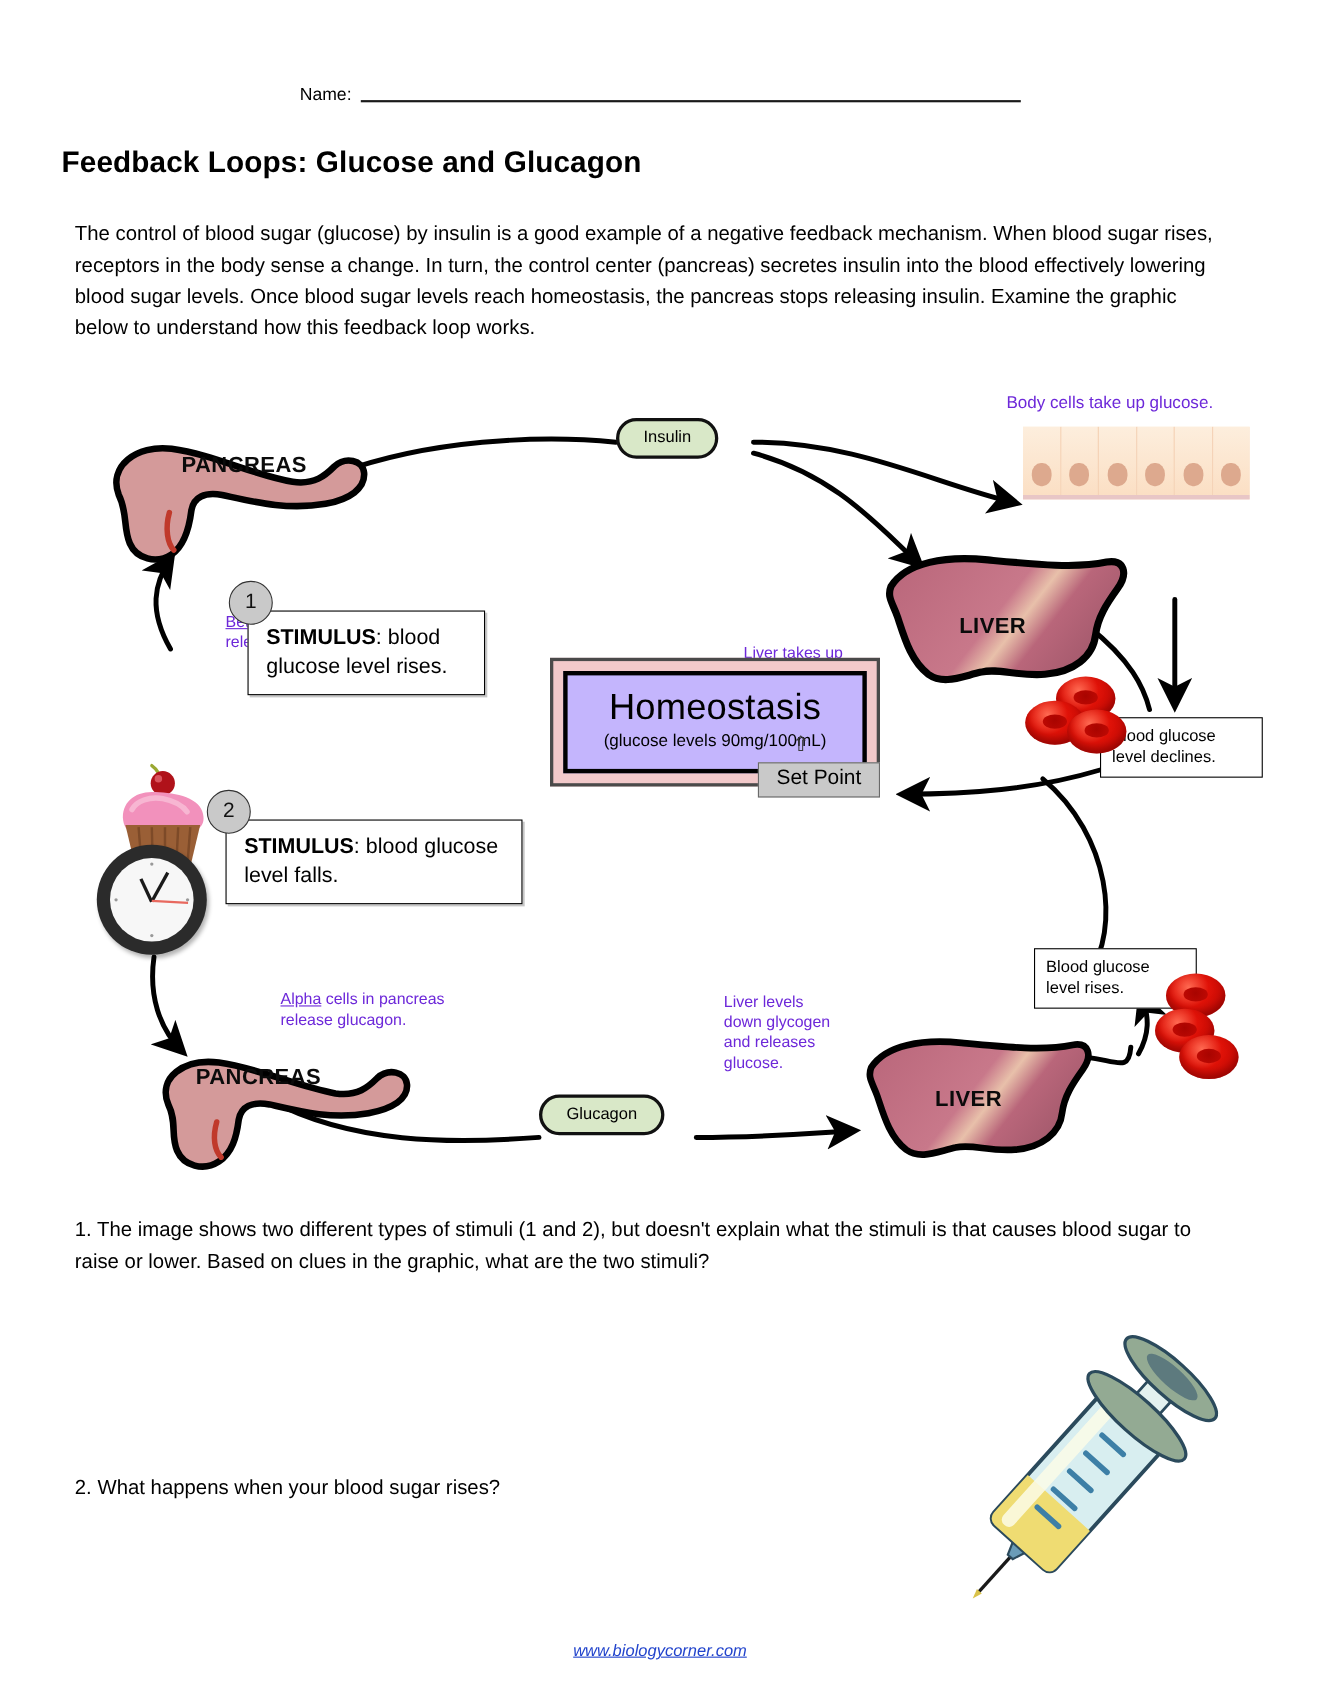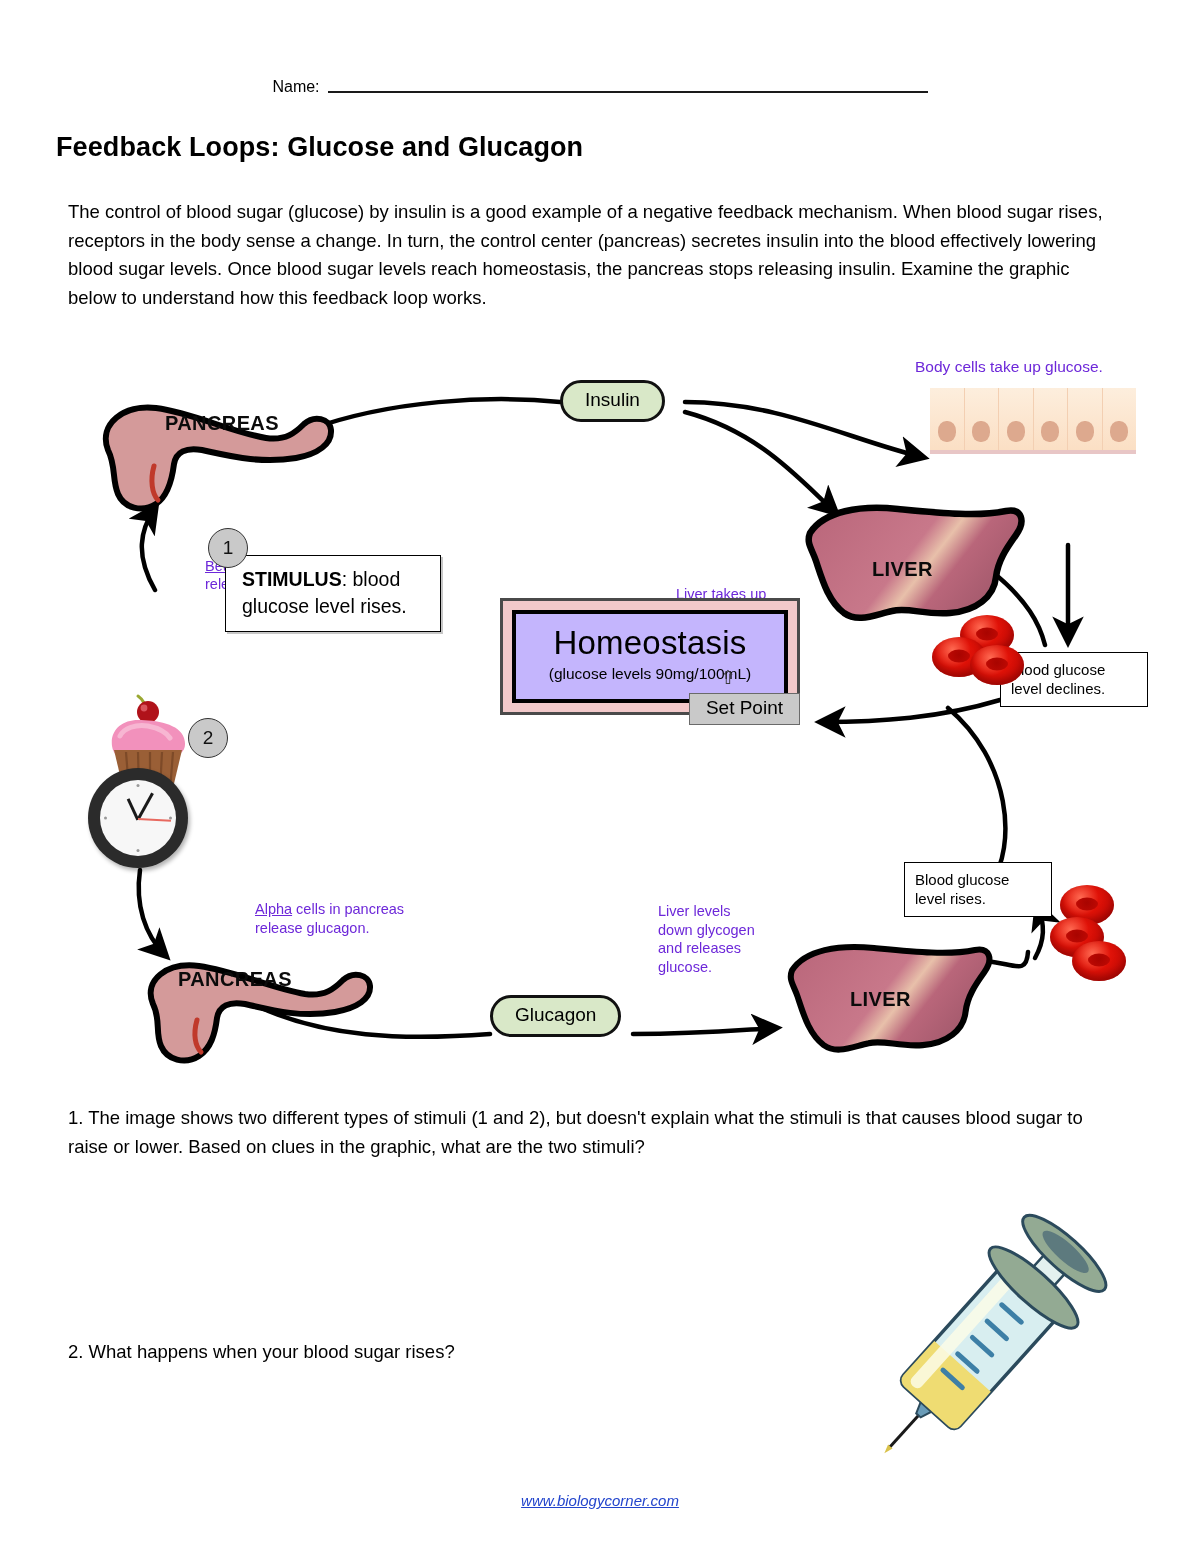--- a/index.html
+++ b/index.html
@@ -104,21 +104,21 @@
     font-size: 19px;
     color: #111;
     z-index: 6;
   }
 
   
   .pill {
     background: #d9e8c8;
     border: 3px solid #111;
     border-radius: 22px;
-    font-size: 19px;
+    font-size: 15px;
     padding: 6px 22px 8px 22px;
     text-align: center;
     z-index: 5;
   }
 
   
   .organ-label {
     font-size: 20px;
     font-weight: bold;
     letter-spacing: .4px;
@@ -391,34 +391,38 @@
     <div class="rbc" style="left:0; top:22px;"></div>
     <div class="rbc" style="left:38px; top:30px;"></div>
   </div>
 
   <div class="boxed" style="left:940px; top:312px; width:148px;">Blood glucose
 level declines.</div>
 
   <div class="step-badge" style="left:128px; top:378px;">
     <span>2</span>
   </div>
+  <div class="stimulus-box" style="left:145px; top:405px; width:270px;">
+    <b>STIMULUS</b><span>:  </span><span>blood
+glucose level falls.</span>
+  </div>
 
   <div class="clock" style="left:28px; top:428px;">
     <div class="clock-face">
       <div class="pip" style="left:50%; top:4px; transform:translateX(-50%);"></div>
       <div class="pip" style="left:50%; bottom:4px; transform:translateX(-50%);"></div>
       <div class="pip" style="left:4px; top:50%; transform:translateY(-50%);"></div>
       <div class="pip" style="right:4px; top:50%; transform:translateY(-50%);"></div>
       <div class="hand hour"></div>
       <div class="hand min"></div>
       <div class="hand sec"></div>
     </div>
   </div>
 
-  <div class="boxed" style="left:844px; top:522px; width:148px;">Blood glucose
+  <div class="boxed" style="left:880px; top:522px; width:148px;">Blood glucose
 level rises.</div>
 
   <div class="rbc-group" style="left:990px; top:545px; width:110px; height:110px;">
     <div class="rbc" style="left:10px; top:0;"></div>
     <div class="rbc" style="left:0; top:32px;"></div>
     <div class="rbc" style="left:22px; top:56px;"></div>
   </div>
 
   <div class="callout" style="left:195px; top:560px;"><u>Alpha</u> cells in pancreas<br>release glucagon.</div>
 

